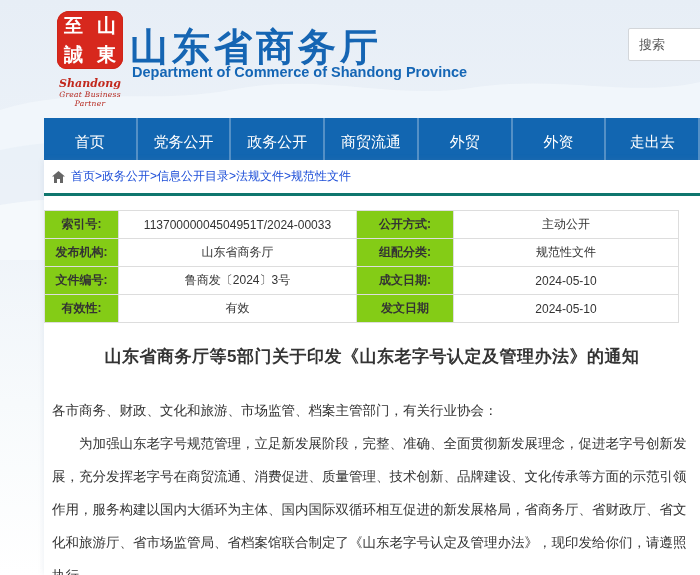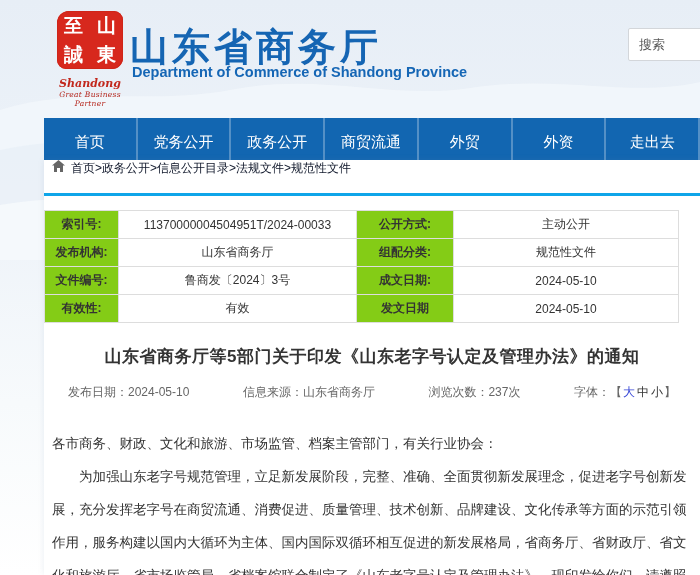--- a/index.html
+++ b/index.html
@@ -50,22 +50,22 @@
     color:#fff; font-size:15px; cursor:pointer;
     border-right:2px solid rgba(255,255,255,.28);
   }
 
   
   .panel {
     position:absolute; left:44px; top:160px; width:656px; height:415px;
     background:#fff; z-index:2; box-shadow:0 0 6px rgba(120,140,170,.15);
   }
   .breadcrumb {
-    height:36px; display:flex; align-items:flex-start; padding-left:8px;
-    border-bottom:3px solid #0ea5e9; font-size:12px; color:#0f172a;
+    height:36px; display:flex; align-items:center; padding-left:8px;
+    border-bottom:3px solid #0f766e; font-size:12px; color:#1d4ed8;
   }
   .breadcrumb svg { margin-right:6px; }
 
   
   table.doc-table { border-collapse:collapse; margin:14px 0 0 0; width:634px; table-layout:fixed; }
   table.doc-table td {
     border:1px solid #ddd; height:28px; text-align:center; vertical-align:middle;
     font-size:12px; color:#333; overflow:hidden; white-space:nowrap;
   }
   td.lbl { background:#84cc16; font-weight:bold; }
@@ -159,27 +159,19 @@
       <td class="lbl">有效性:</td>
       <td class="val">有效</td>
       <td class="lbl">发文日期</td>
       <td class="val">2024-05-10</td>
     </tr>
   </tbody>
     </table>
 
   <h1 class="doc-title">山东省商务厅等5部门关于印发《山东老字号认定及管理办法》的通知</h1>
 
-  <div class="doc-meta">
-    <span class="grp">发布日期：2024-05-10</span>
-    <span class="grp">信息来源：山东省商务厅</span>
-    <span class="grp">浏览次数：237次</span>
-    <span class="grp">
-      <span>字体：【</span><span class="font-large">大</span><span class="font-mid">中</span><span class="font-small">小</span><span>】</span>
-    </span>
-  </div>
 
   <div class="doc-body">
     <p>各市商务、财政、文化和旅游、市场监管、档案主管部门，有关行业协会：</p>
     <p class="indent">为加强山东老字号规范管理，立足新发展阶段，完整、准确、全面贯彻新发展理念，促进老字号创新发展，充分发挥老字号在商贸流通、消费促进、质量管理、技术创新、品牌建设、文化传承等方面的示范引领作用，服务构建以国内大循环为主体、国内国际双循环相互促进的新发展格局，省商务厅、省财政厅、省文化和旅游厅、省市场监管局、省档案馆联合制定了《山东老字号认定及管理办法》，现印发给你们，请遵照执行。</p>
   </div>
 
 </div>
 
 </body></html>

